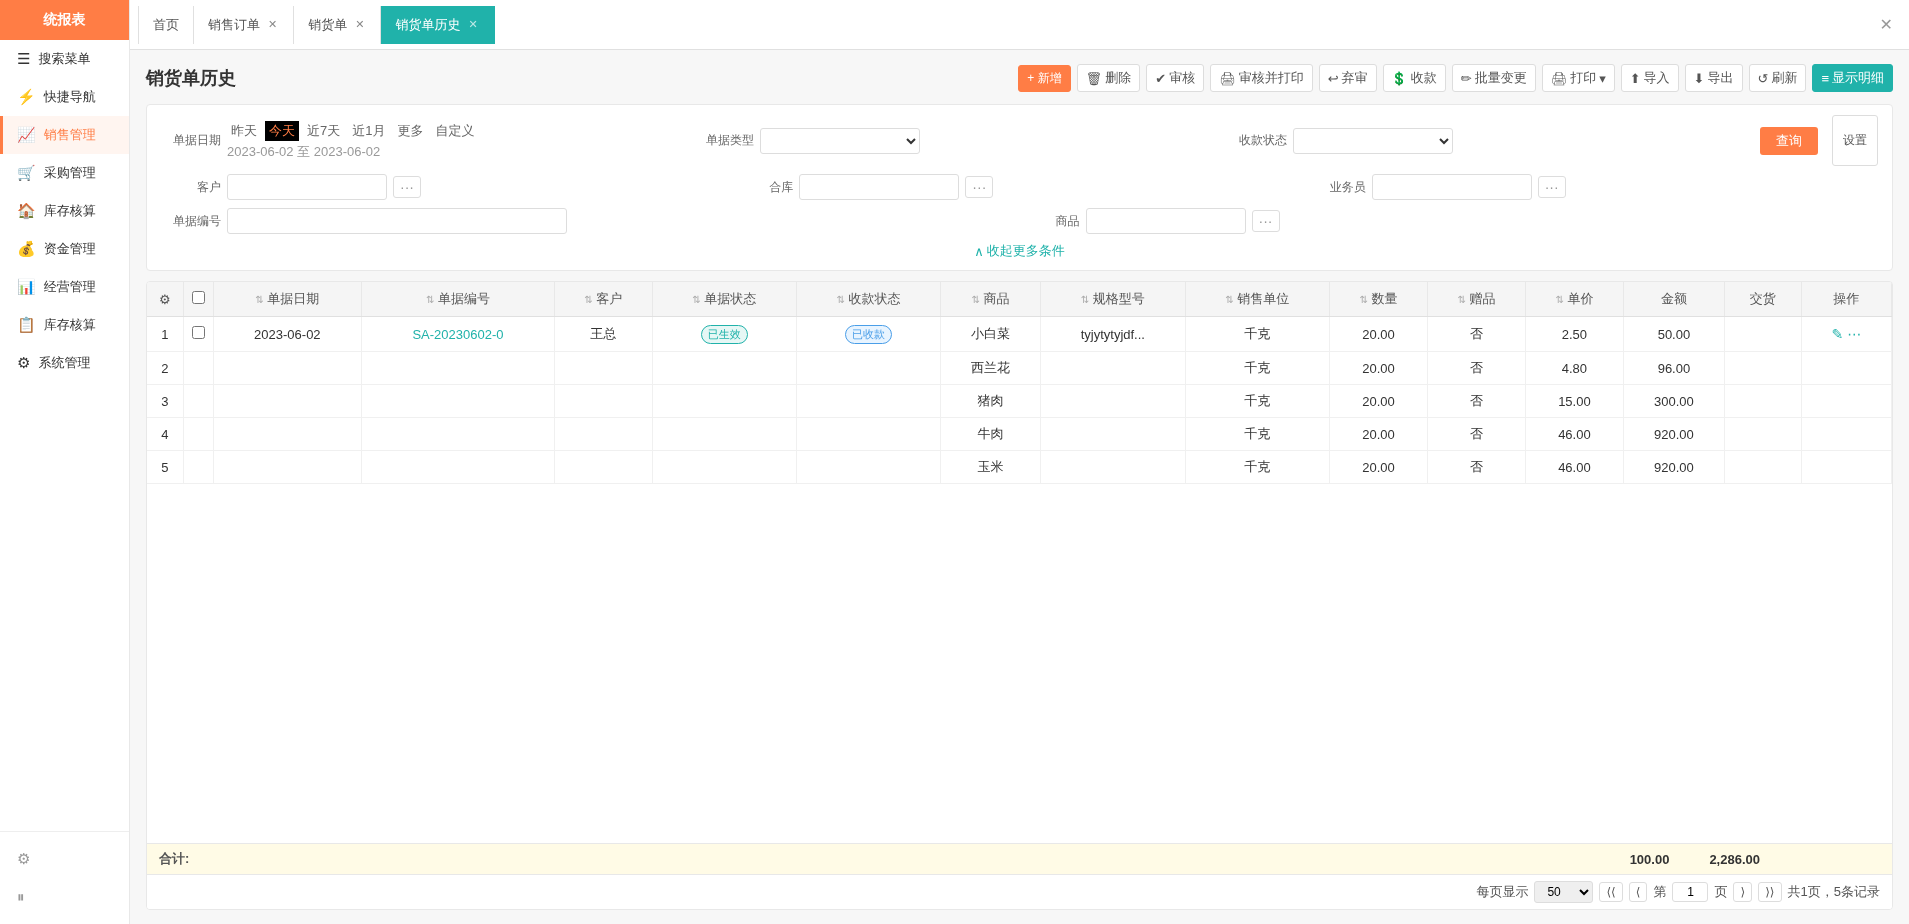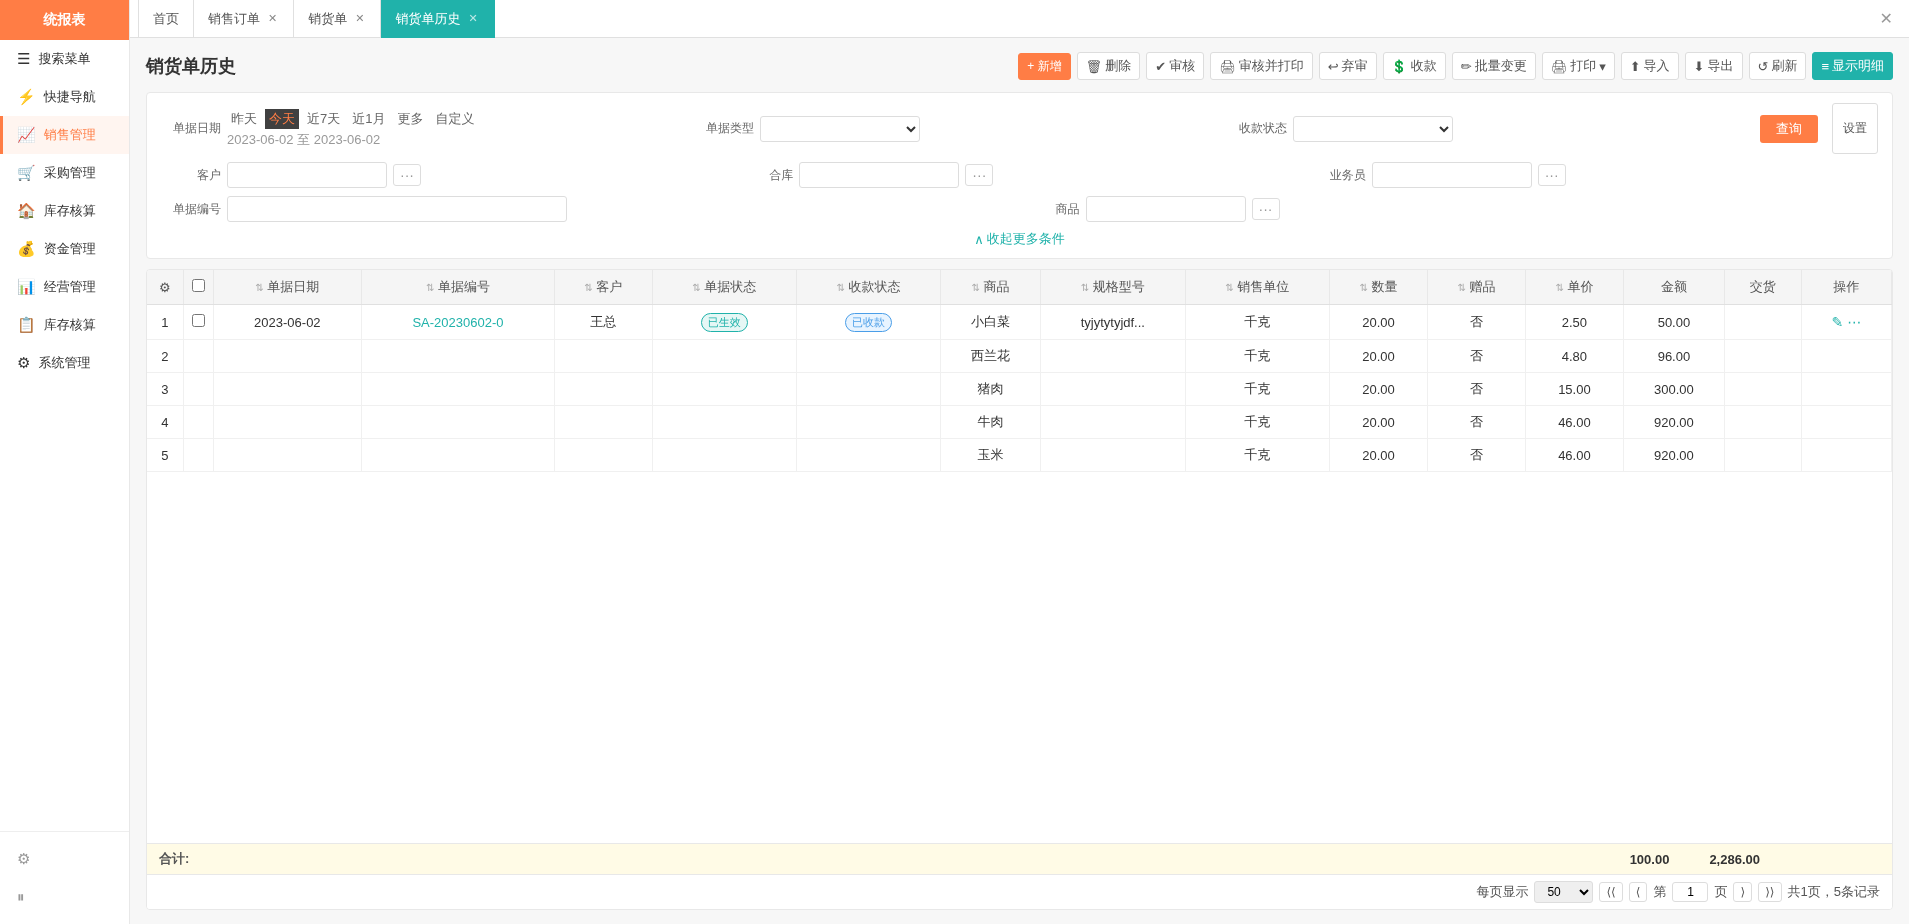--- a/index.html
+++ b/index.html
@@ -49,21 +49,21 @@
       flex-direction: column;
       overflow: hidden;
     }
 
     
     .tab-bar {
       display: flex;
       align-items: center;
       background: #fff;
       border-bottom: 1px solid #e0e0e0;
-      height: 38px;
+      height: 50px;
       padding: 0 8px;
       gap: 0;
       flex-shrink: 0;
       text-align: right;
     }
     .tab {
       display: flex;
       align-items: center;
       padding: 0 14px;
       height: 38px;
@@ -200,21 +200,21 @@
       gap: 4px;
       font-size: 12px;
     }
     .date-tab {
       cursor: pointer;
       color: #666;
       padding: 1px 4px;
     }
     .date-tab.active {
       color: #ff7d45;
-      background: #404040;
+      background: #000000;
       border-radius: 0;
     }
     .date-value {
       font-size: 13px;
       color: #999;
     }
     .ellipsis-btn {
       color: #999;
       cursor: pointer;
       font-size: 14px;

